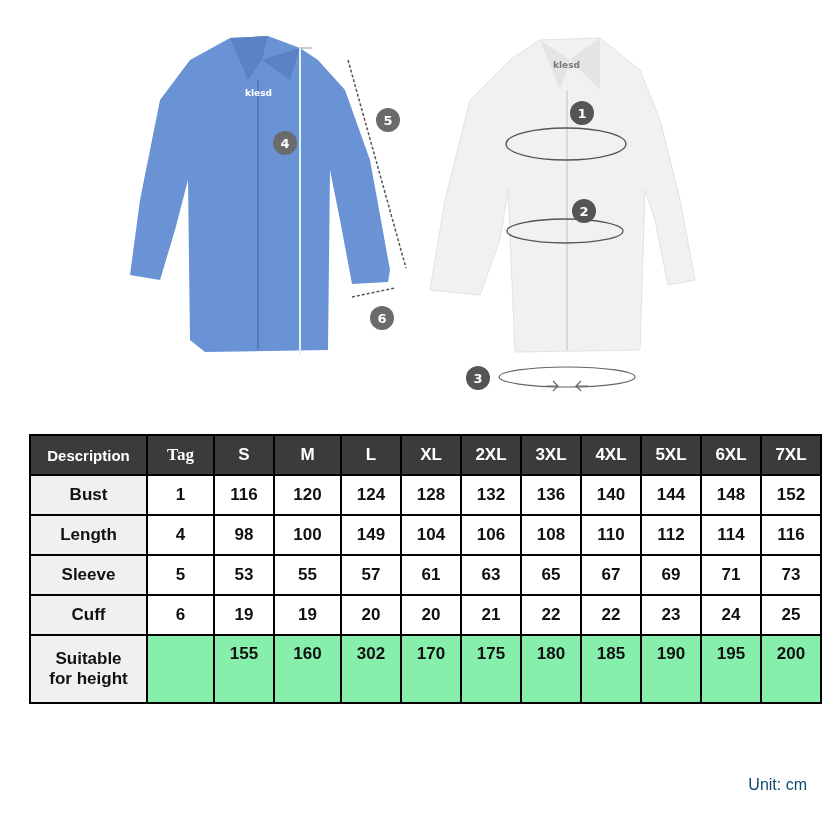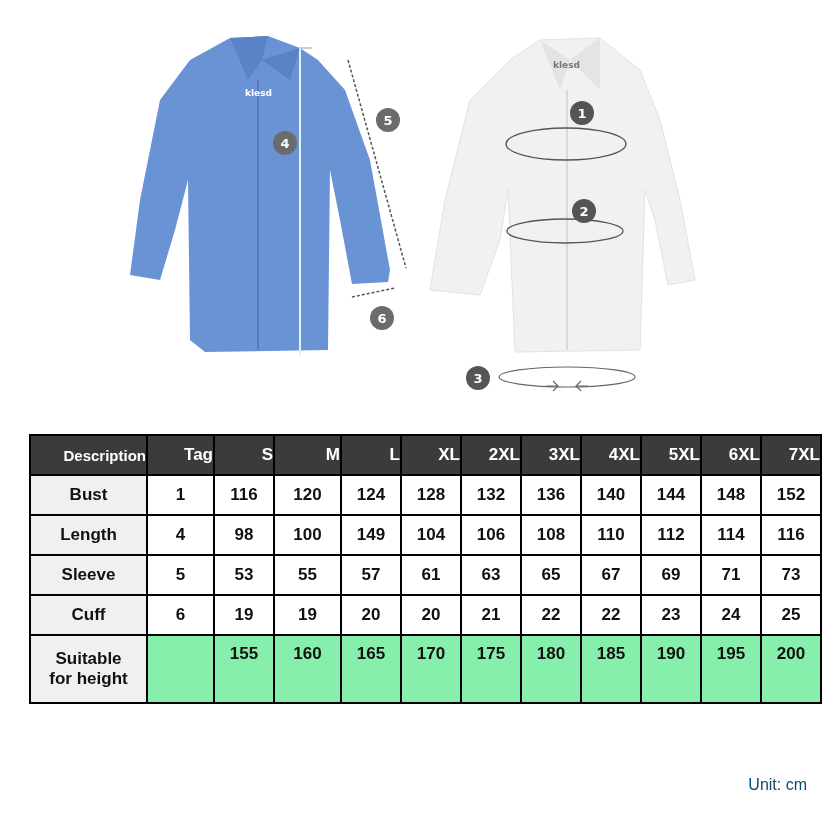--- a/index.html
+++ b/index.html
@@ -14,29 +14,29 @@
     font-family: "Liberation Sans", sans-serif;
     font-weight: bold;
   }
   .size-table th, .size-table td {
     border: 2px solid #000;
     text-align: center;
     padding: 0;
   }
   .size-table th {
     background: #3b3b3b; color: #ffffff;
-    height: 38px; font-size: 17px; text-align: right;
+    height: 38px; font-size: 17px;
   }
   .size-table th.desc-h { font-size: 15px; }
   .size-table td { height: 38px; font-size: 17px; color: #111; background: #fff; }
   .size-table td.label { background: #f0f0f0; margin-top: 23px; }
   .size-table tr.height-row td { background: #86efac; height: 58px; vertical-align: top; padding-top: 8px; }
   .size-table tr.height-row td.label { background: #f0f0f0; vertical-align: middle; padding-top: 0; line-height: 20px; }
   .col-desc { width: 115px; }
-  .col-tag { width: 65px; }
+  .col-tag { width: 65px; font-family: Liberation Serif, serif; }
   .col-s { width: 58px; }
 
   .unit {
     position: absolute; right: 28px; top: 776px;
     font-size: 16px; color: #0c4a6e; font-family: "Liberation Sans", sans-serif;
   }
   .badge-text { font-family: "DejaVu Sans", sans-serif; font-weight: bold; font-size: 13px; fill: #fff; }
   .logo-text { font-family: "DejaVu Sans", sans-serif; font-weight: bold; font-size: 9px; }
 </style>
 </head>
@@ -167,21 +167,21 @@
       <td>25</td>
     </tr>
     <tr class="height-row">
       <td class="label">
         <span>Suitable</span><br>
         <span>for height</span>
       </td>
       <td></td>
       <td>155</td>
       <td>160</td>
-      <td>165</td>
+      <td>302</td>
       <td>170</td>
       <td>175</td>
       <td>180</td>
       <td>185</td>
       <td>190</td>
       <td>195</td>
       <td>200</td>
     </tr>
   </tbody>
 </table>

